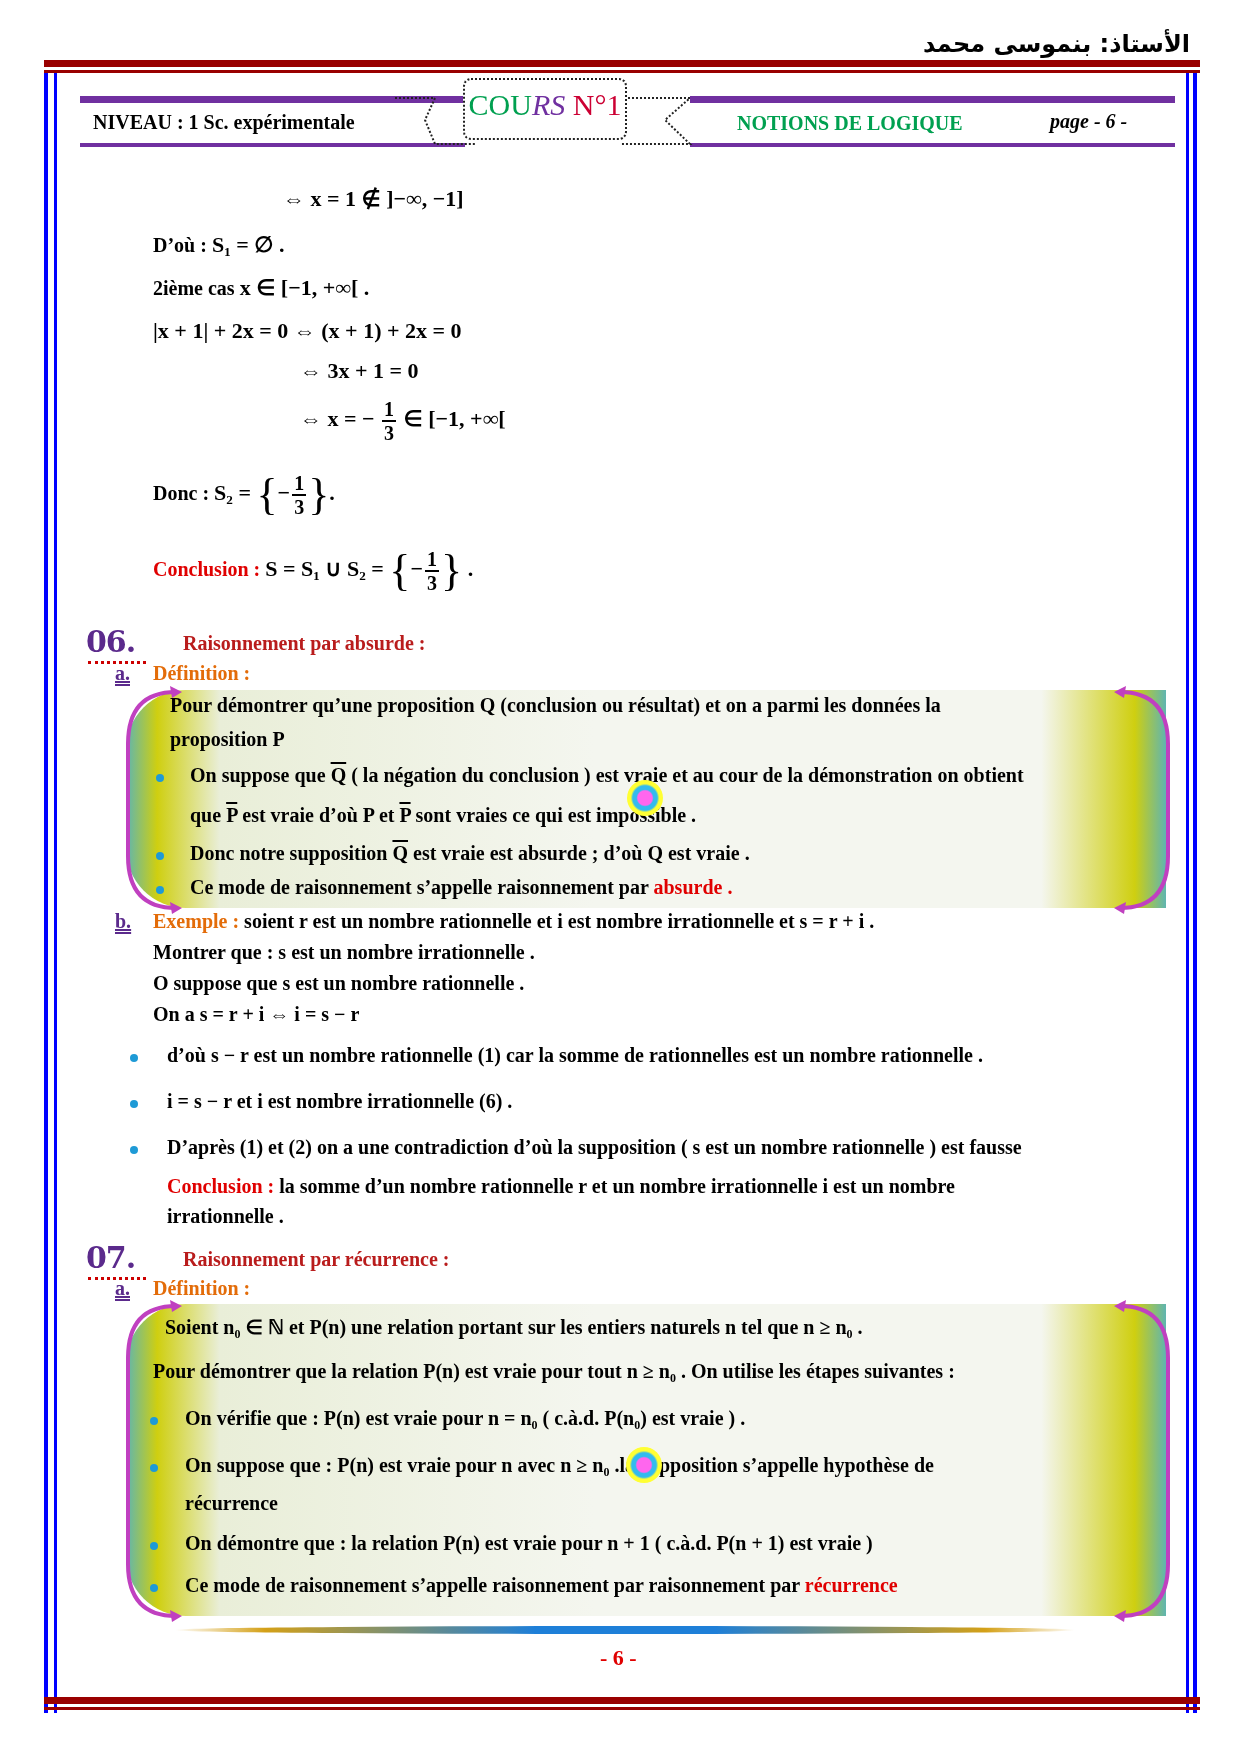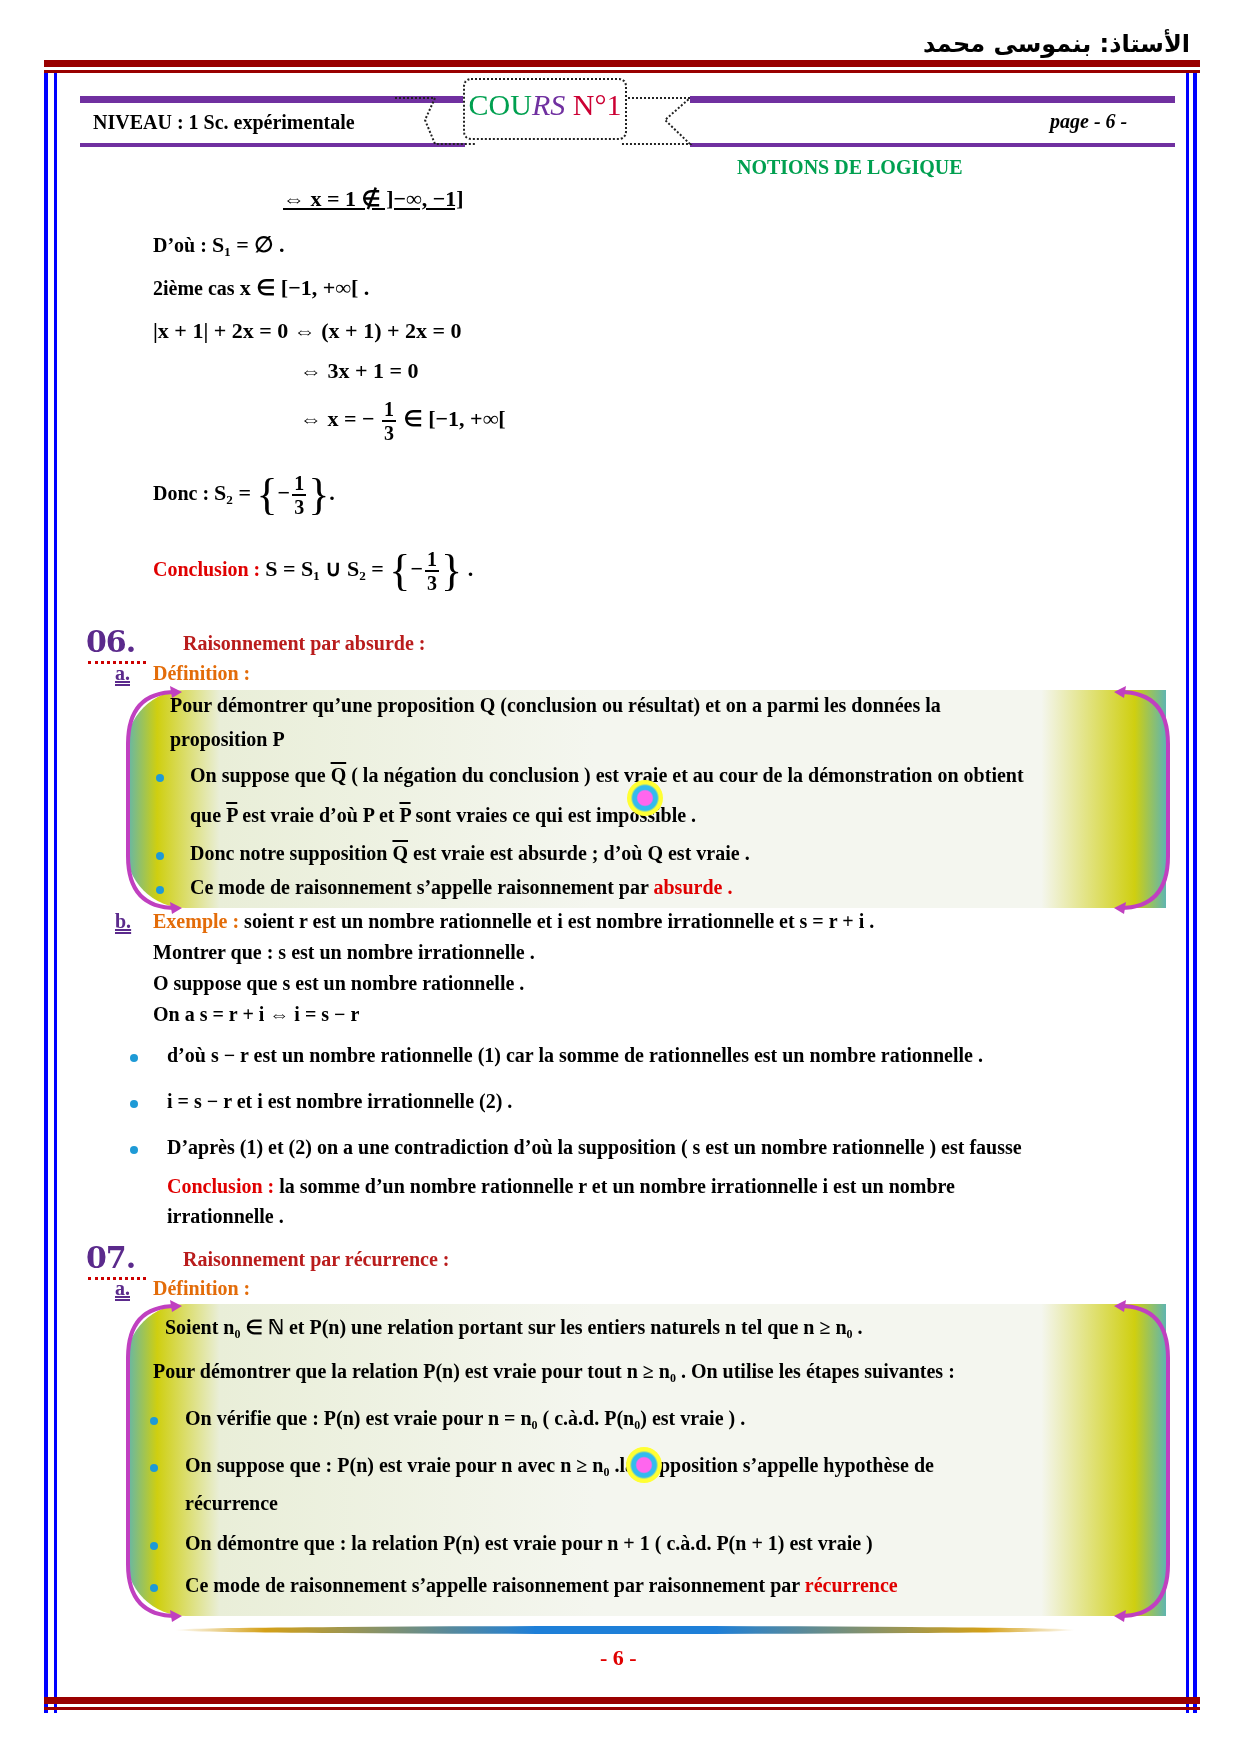--- a/index.html
+++ b/index.html
@@ -7,21 +7,21 @@
          font-family:"Liberation Serif", serif; color:#000; }
   .abs { position:absolute; }
   
   .author { right:50px; top:30px; font-family:"DejaVu Sans", sans-serif; font-weight:bold; font-size:24px; direction:rtl; }
   
   .redline { left:44px; width:1156px; background:#990000; }
   .blueline { width:4px; background:#0000ff; }
   
   .hbar { height:7px; background:#7030a0; }
   .niveau { left:93px; top:111px; font-size:20px; font-weight:bold; }
-  .notions { left:737px; top:112px; font-size:20px; font-weight:bold; color:#00a050;margin-top:44px; }
+  .notions { left:737px; top:112px; font-size:20px; font-weight:bold; color:#00a050; }
   .pagelbl { left:1050px; top:110px; font-size:20px; font-weight:bold; font-style:italic; }
   .cours { left:463px; top:78px; width:160px; height:58px; border:2px dotted #222; border-radius:8px; background:#fff;
            text-align:center; font-size:30px; line-height:50px; font-weight:normal; }
   .cours .c1 { color:#00a050; } .cours .c2 { color:#7030a0;font-style:italic; } .cours .c3 { color:#cc0033; }
   
   .t { font-size:20px; font-weight:bold; white-space:nowrap; }
   .math { font-size:22px; font-weight:bold; white-space:nowrap; }
   .red { color:#e00000; }
   .orange { color:#e36c09; }
   .magenta { color:#b91c1c; }
@@ -68,21 +68,21 @@
   <polyline points="0,6 70,6 45,28 70,52 0,52" fill="none" stroke="#222" stroke-width="2" stroke-dasharray="2,2"></polyline>
 </svg>
 <div class="abs cours">
   <span class="c1">COU</span><span class="c2">RS</span><span class="c3"> N°1</span>
 </div>
 
 <div class="abs niveau">NIVEAU : 1 Sc. expérimentale</div>
 <div class="abs notions">NOTIONS DE LOGIQUE</div>
 <div class="abs pagelbl">page - 6 -</div>
 
-<div class="abs math" style="left:283px;top:186px;text-decoration:underline;">⇔ x = 1 ∉ ]−∞, −1]</div>
+<div class="abs math" style="left:283px;top:186px;">⇔ x = 1 ∉ ]−∞, −1]</div>
 <div class="abs t" style="left:153px;top:232px;">
   <span>D’où :</span>
   <span class="math">S₁ = ∅ .</span>
 </div>
 <div class="abs t" style="left:153px;top:275px;">
   <span>2ième cas</span>
   <span class="math">x ∈ [−1, +∞[ .</span>
 </div>
 <div class="abs math" style="left:153px;top:318px;">|x + 1| + 2x = 0 ⇔ (x + 1) + 2x = 0</div>
 <div class="abs math" style="left:300px;top:358px;">⇔ 3x + 1 = 0</div>
@@ -152,21 +152,21 @@
 <div class="abs t" style="left:153px;top:910px;">
   <span class="orange">Exemple :</span><span> soient  r est un nombre rationnelle  et  i est nombre irrationnelle et  s = r + i .</span>
 </div>
 <div class="abs t" style="left:153px;top:941px;">Montrer que : s est un nombre irrationnelle .</div>
 <div class="abs t" style="left:153px;top:972px;">O suppose que s est un nombre rationnelle .</div>
 <div class="abs t" style="left:153px;top:1003px;">On a  s = r + i ⇔ i = s − r</div>
 
 <div class="abs bullet" style="left:130px;top:1054px;"></div>
 <div class="abs t" style="left:167px;top:1044px;">d’où  s − r est un nombre rationnelle (1) car la somme de rationnelles est un nombre rationnelle .</div>
 <div class="abs bullet" style="left:130px;top:1100px;"></div>
-<div class="abs t" style="left:167px;top:1090px;">i = s − r et i est nombre irrationnelle (2) .</div>
+<div class="abs t" style="left:167px;top:1090px;">i = s − r et i est nombre irrationnelle (6) .</div>
 <div class="abs bullet" style="left:130px;top:1146px;"></div>
 <div class="abs t" style="left:167px;top:1136px;">D’après (1) et (2)  on a une contradiction d’où la supposition ( s est un nombre rationnelle ) est fausse</div>
 <div class="abs t" style="left:167px;top:1175px;text-align:right;">
   <span class="red">Conclusion :</span><span> la somme d’un nombre rationnelle  r et un nombre irrationnelle  i  est un nombre</span>
 </div>
 <div class="abs t" style="left:167px;top:1205px;">irrationnelle .</div>
 
 <div class="abs secnum" style="left:86px;top:1240px;">07.</div>
 <div class="abs secnum-underline" style="left:88px;top:1274px;width:58px;"></div>
 <div class="abs t magenta" style="left:183px;top:1248px;">Raisonnement par récurrence :</div>

